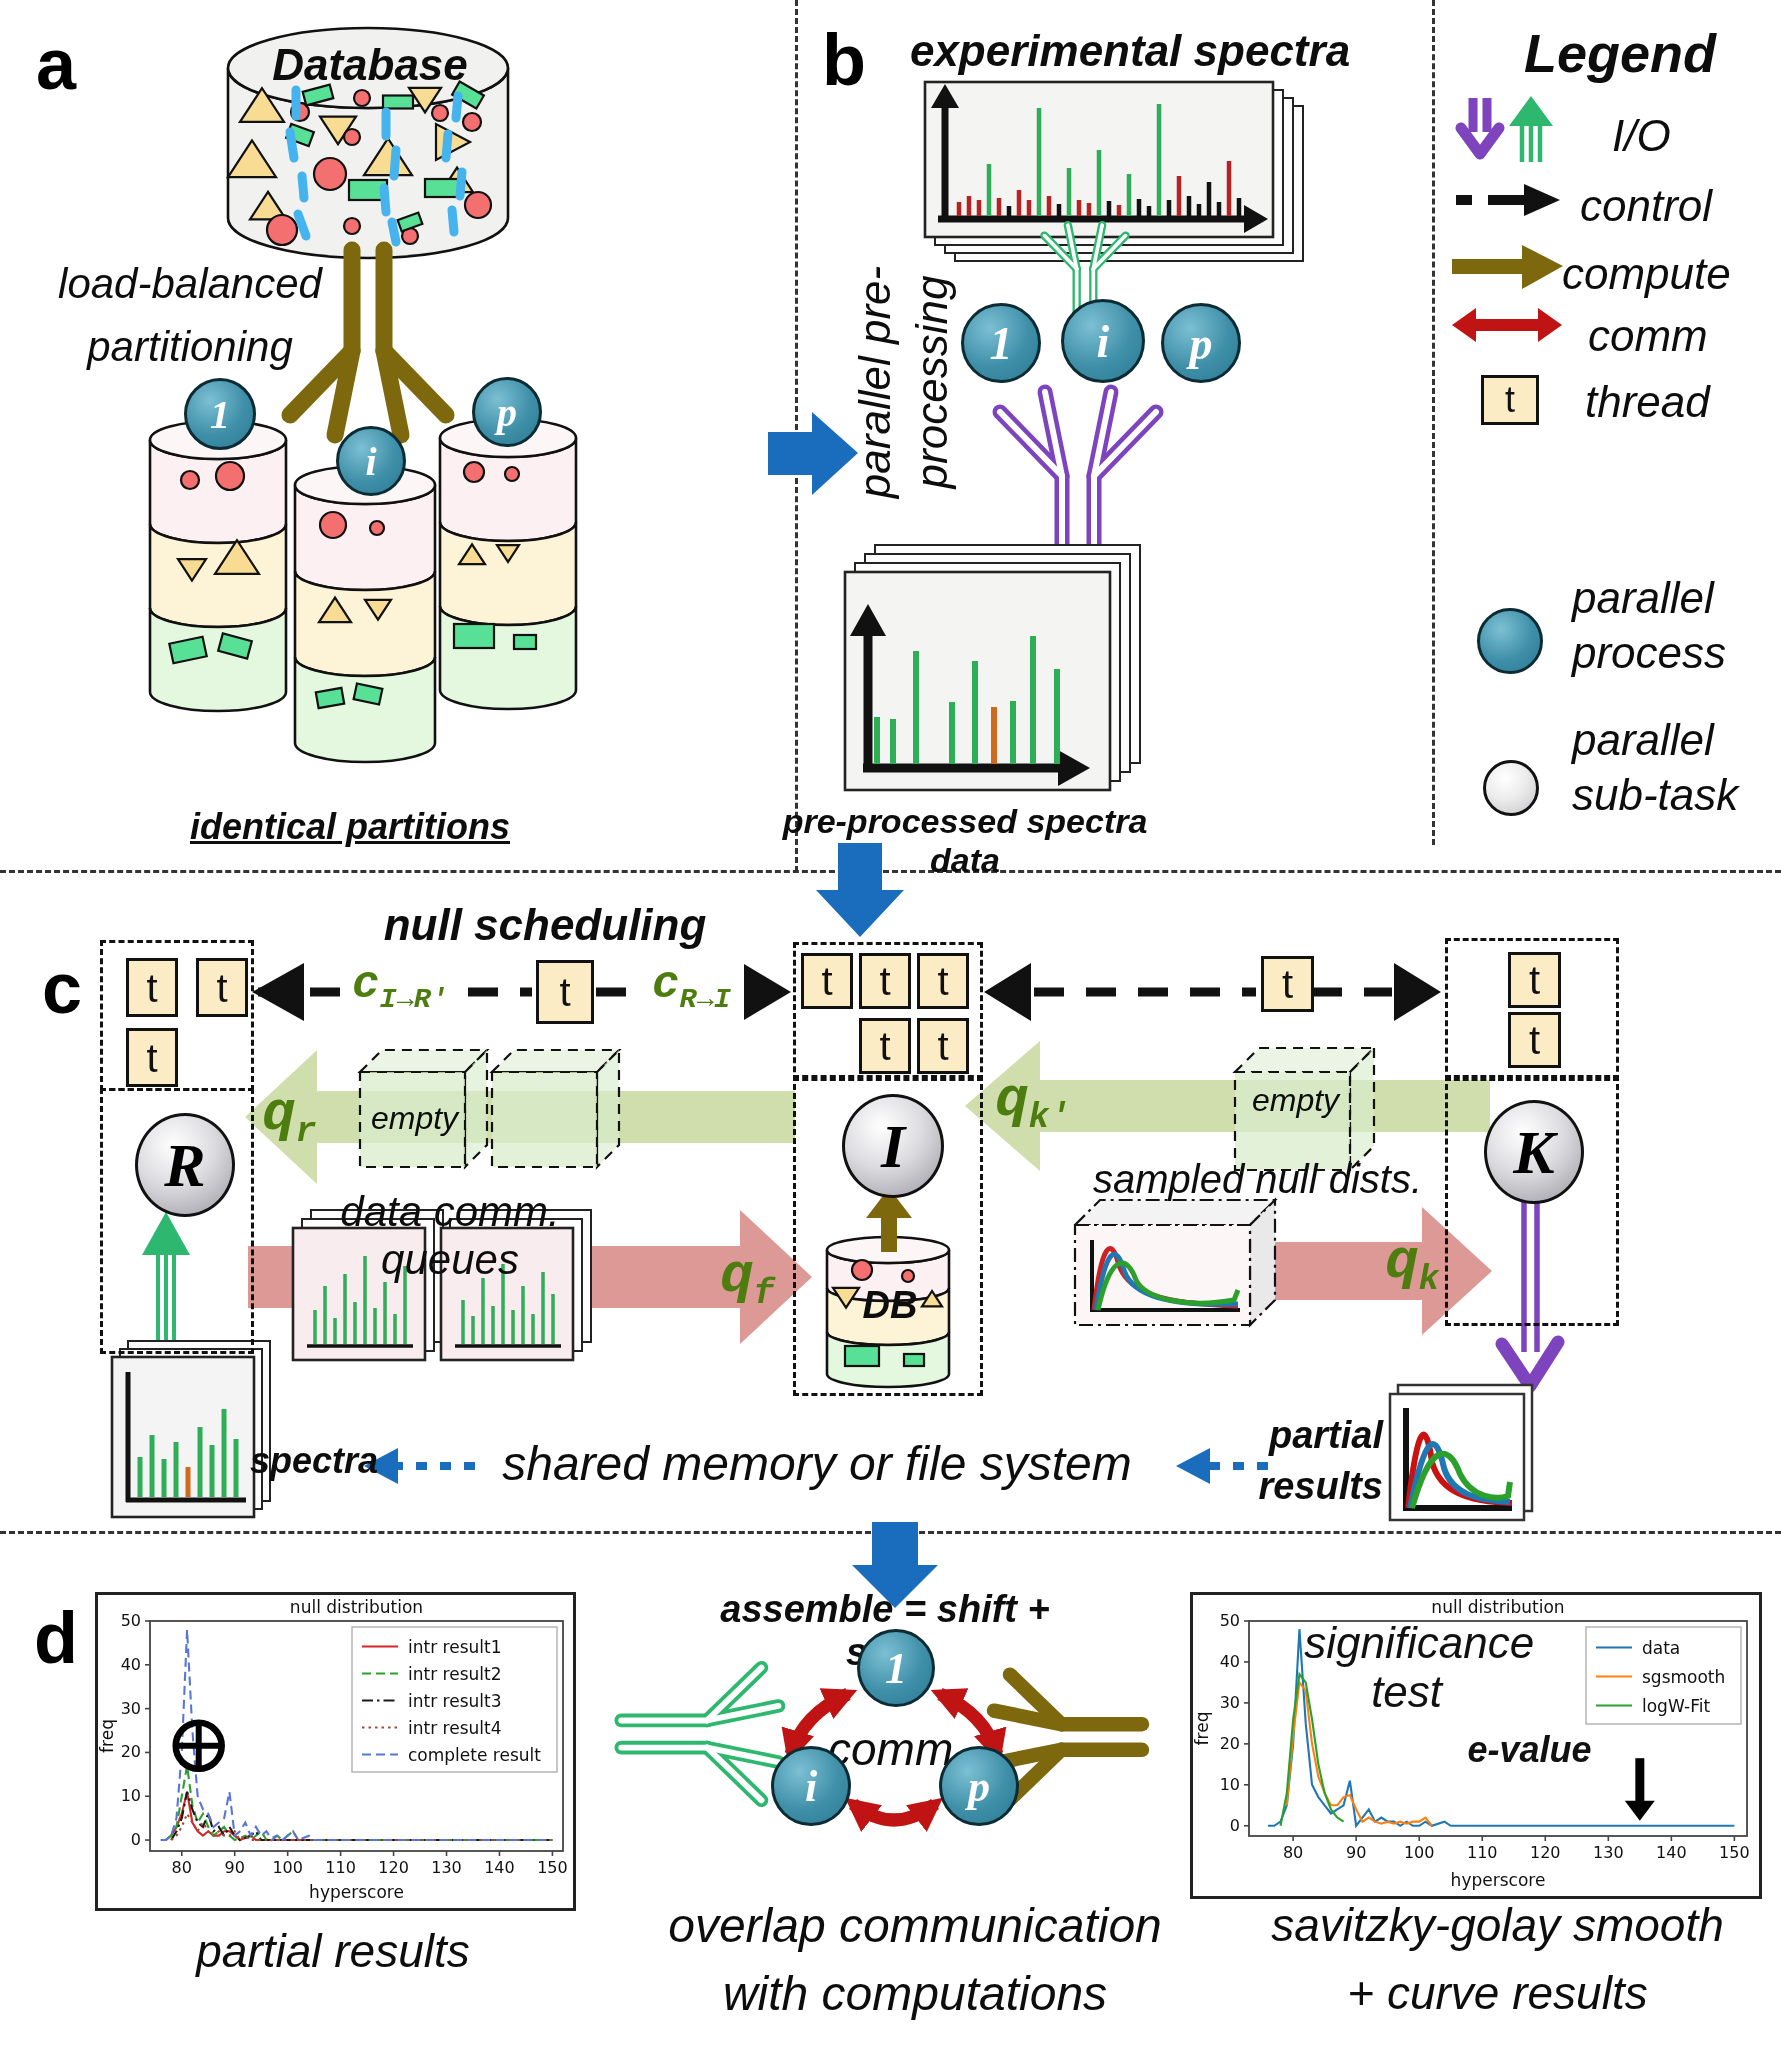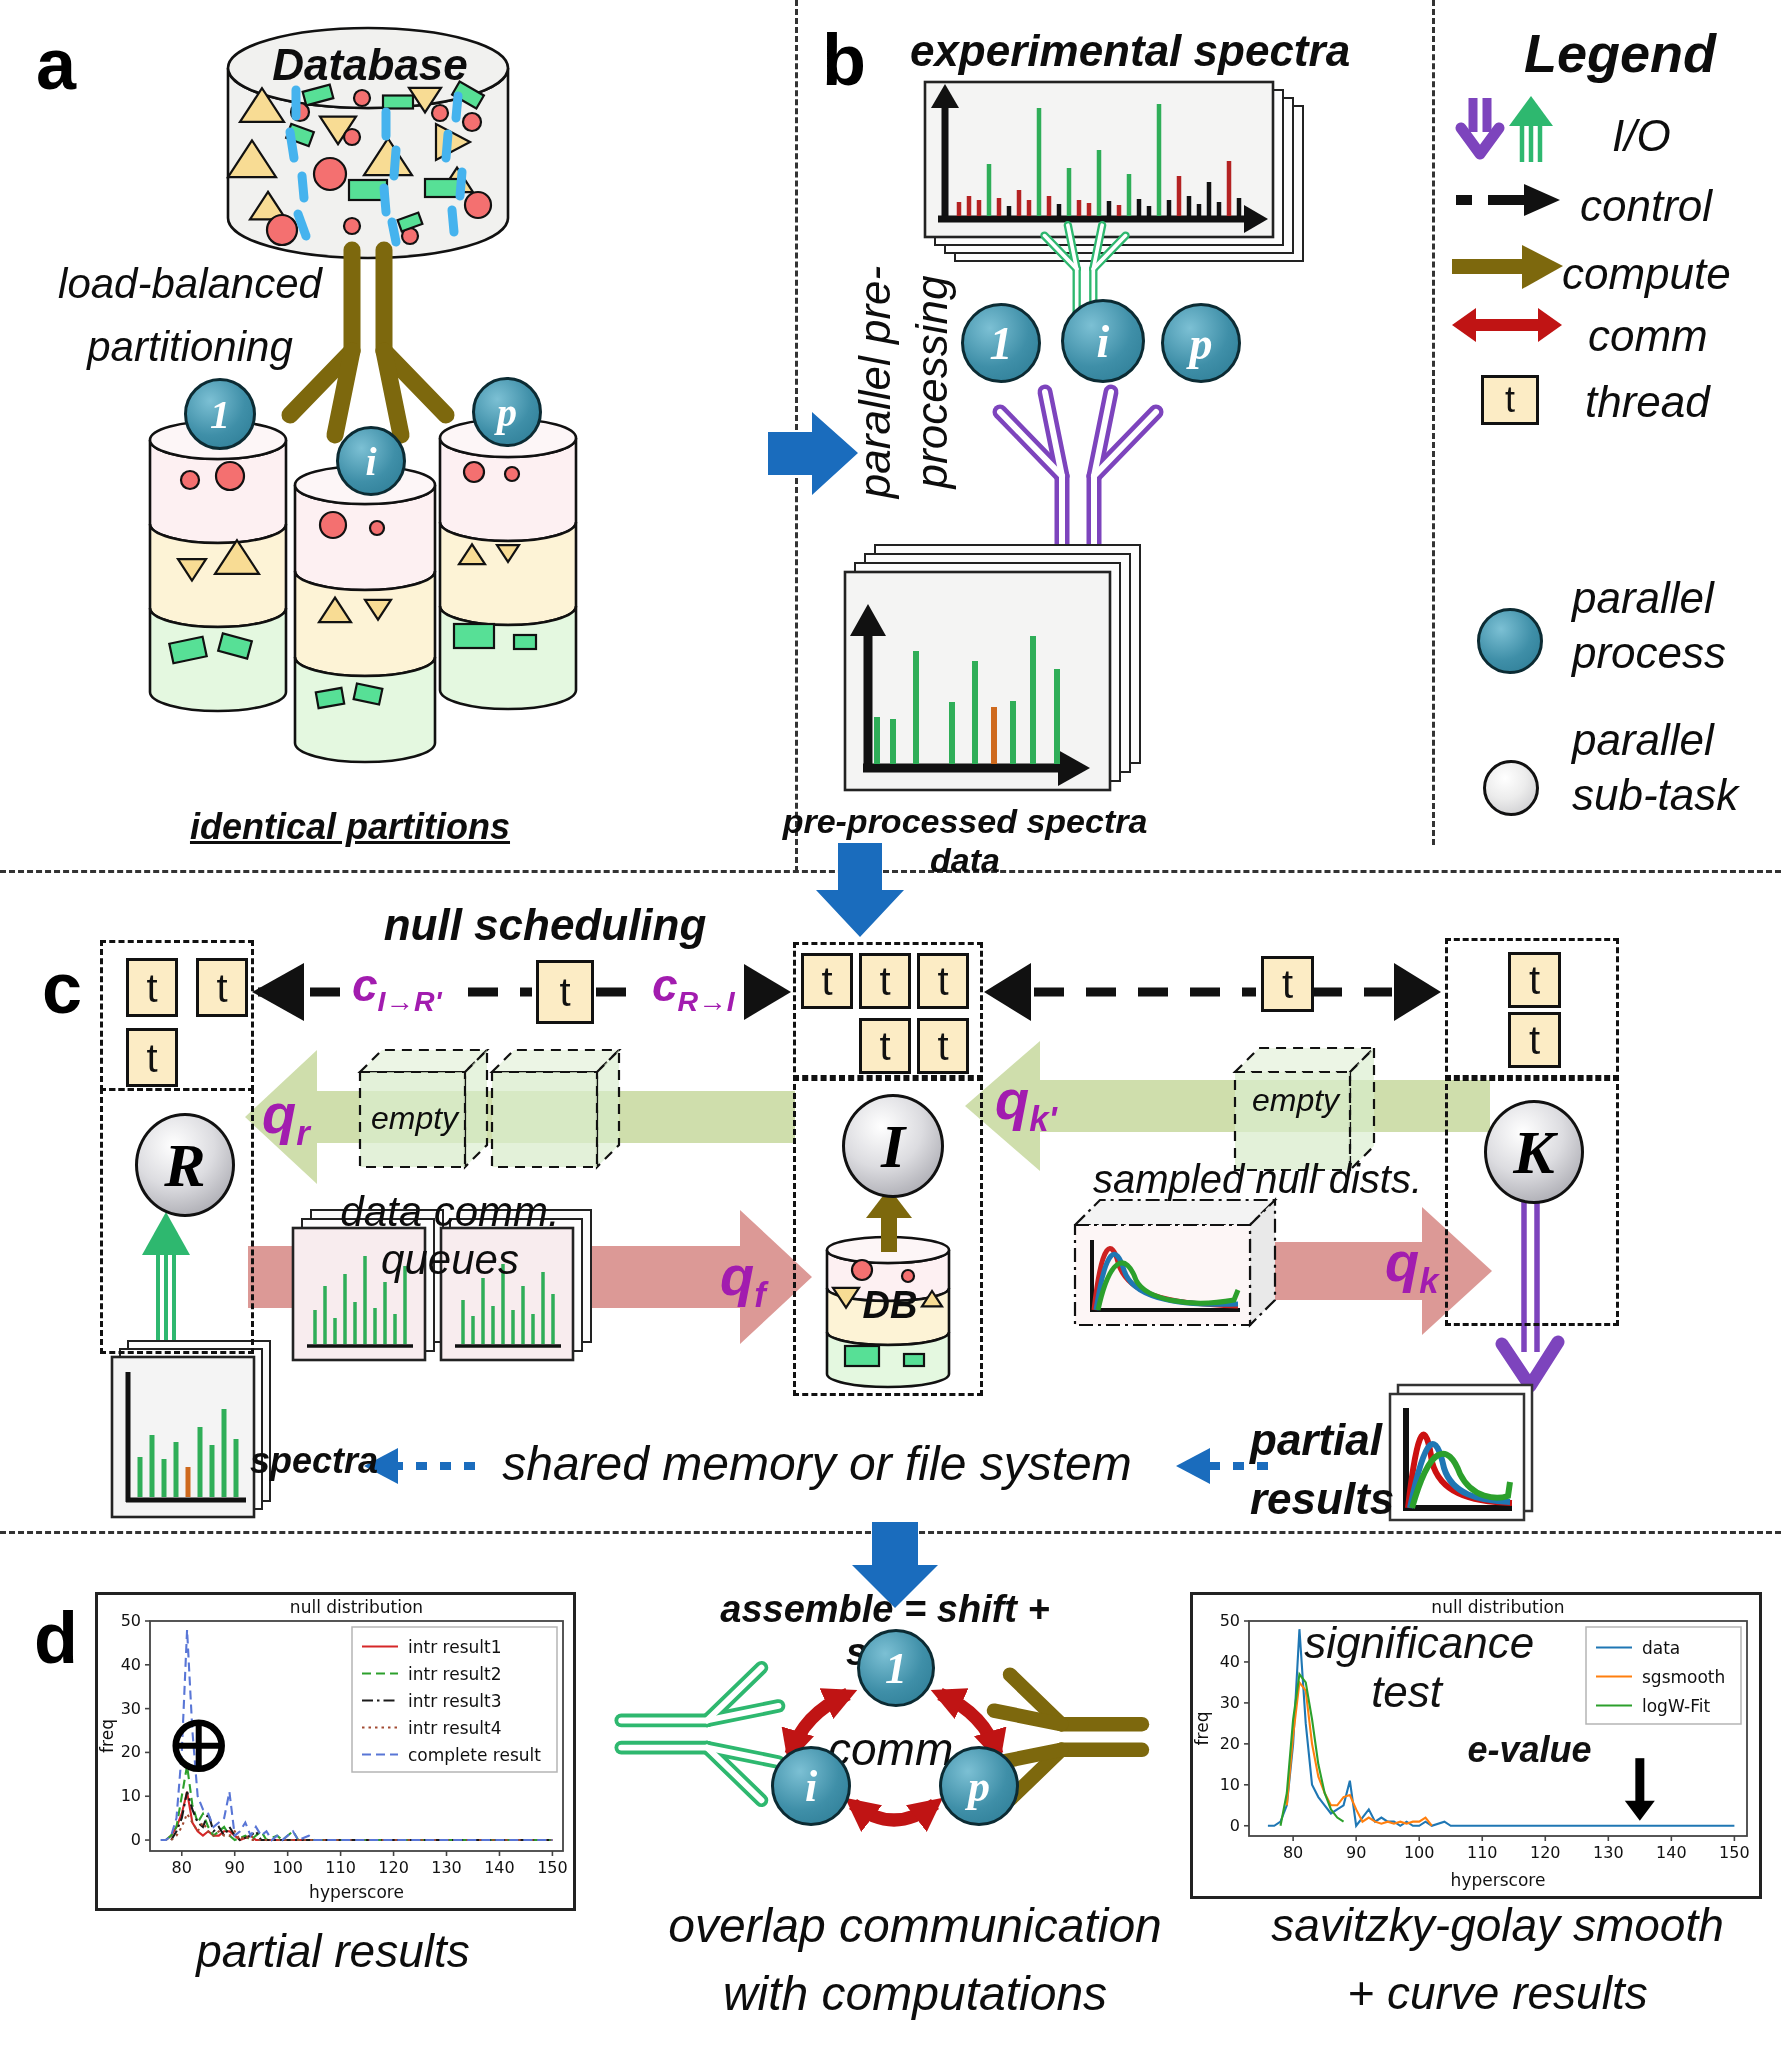--- a/index.html
+++ b/index.html
@@ -17,21 +17,21 @@
   .tbox{position:absolute;background:#fcecc5;border:3px solid #111;display:flex;align-items:center;
         justify-content:center;font-size:40px;color:#111;z-index:4;line-height:1;}
   .pcircle{position:absolute;border-radius:50%;border:3px solid #0c2b33;z-index:4;
         background:radial-gradient(circle at 35% 30%, #7cc0d4 0%, #3f8fa8 55%, #2b7a93 100%);
         color:#fff;display:flex;align-items:center;justify-content:center;
         font-family:"Liberation Serif",serif;font-weight:bold;font-style:italic;}
   .gcircle{position:absolute;border-radius:50%;border:3px solid #111;z-index:4;
         background:radial-gradient(circle at 38% 30%, #ffffff 0%, #dcdce0 45%, #97979f 100%);
         display:flex;align-items:center;justify-content:center;
         font-family:"Liberation Serif",serif;font-weight:bold;font-style:italic;font-size:62px;color:#000;}
-  .mlabel{font-family:Liberation Sans, sans-serif;font-weight:bold;font-style:italic;color:#a21caf;line-height:1;}
+  .mlabel{font-family:Liberation Mono, monospace;font-weight:bold;font-style:italic;color:#4d7c0f;line-height:1;}
   .mlabel sub{font-size:62%;}
   .legend-lab{font-style:italic;font-size:44px;color:#0d0d0d;line-height:1.25;}
   .chartbox{position:absolute;background:#fff;border:3px solid #222;z-index:3;}
 </style>
 </head>
 <body>
 
 <div id="page">
 
   <div class="divider-v" style="left:795px;top:0;height:872px;"></div>
@@ -532,21 +532,21 @@
   <div class="ov cap ctr" style="left:362px;top:1100px;width:105px;font-size:32px;z-index:4;">empty</div>
   <div class="ov mlabel" style="left:995px;top:1072px;font-size:56px;z-index:4;text-align:center;"><span>q</span><sub>k'</sub></div>
   <div class="ov cap ctr" style="left:1238px;top:1082px;width:115px;font-size:32px;z-index:4;">empty</div>
   <div class="ov cap ctr" style="left:280px;top:1188px;width:340px;font-size:42px;">data comm. queues</div>
   <div class="ov cap ctr" style="left:1085px;top:1157px;width:345px;font-size:40px;">sampled null dists.</div>
   <div class="ov mlabel" style="left:720px;top:1238px;font-size:56px;z-index:4;margin-top:10px;"><span>q</span><sub>f</sub></div>
   <div class="ov mlabel" style="left:1385px;top:1234px;font-size:56px;z-index:4;"><span>q</span><sub>k</sub></div>
 
   <div class="ov capb" style="left:250px;top:1440px;font-size:36px;">spectra</div>
   <div class="ov cap ctr" style="left:452px;top:1436px;width:730px;font-size:48px;">shared memory or file system</div>
-  <div class="ov capb" style="left:1250px;top:1410px;width:133px;text-align:left;font-size:44px;line-height:1.35;">
+  <div class="ov capb" style="left:1250px;top:1410px;width:133px;text-align:right;font-size:38px;line-height:1.35;">
     <div>partial</div>
     <div>results</div>
   </div>
 
   <div class="ov panel-label" style="left:34px;top:1602px;">d</div>
   <div class="chartbox" style="left:95px;top:1592px;width:475px;height:313px;" id="chart-left"><svg width="475" height="313">
         <rect x="52" y="26" width="413" height="230" fill="#fff" stroke="#444" stroke-width="1.8"></rect>
         <line x1="83.76923076923077" y1="256" x2="83.76923076923077" y2="261" stroke="#444" stroke-width="1.6"></line>
         <text x="83.76923076923077" y="278" font-size="16" text-anchor="middle" fill="#111" font-family="&quot;DejaVu Sans&quot;,sans-serif">80</text>
         <line x1="136.71794871794873" y1="256" x2="136.71794871794873" y2="261" stroke="#444" stroke-width="1.6"></line>

